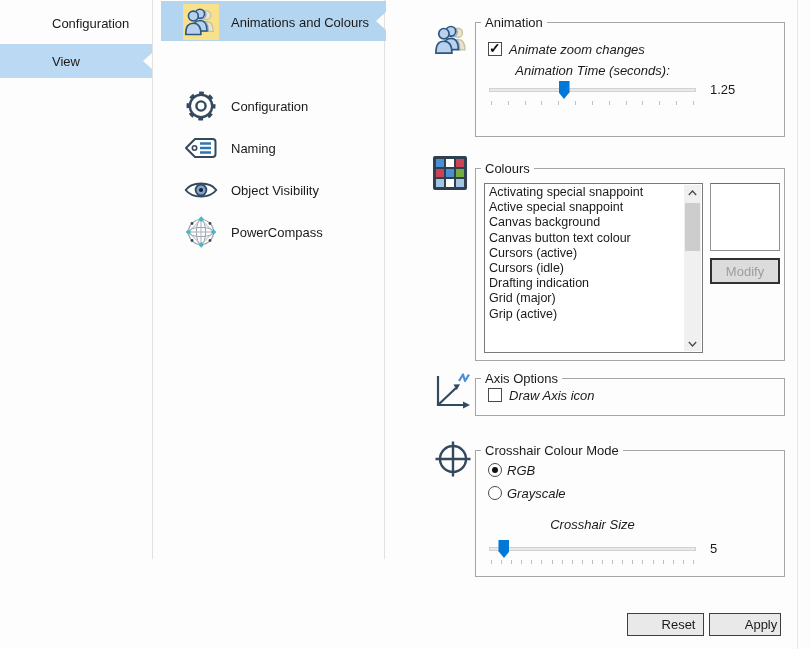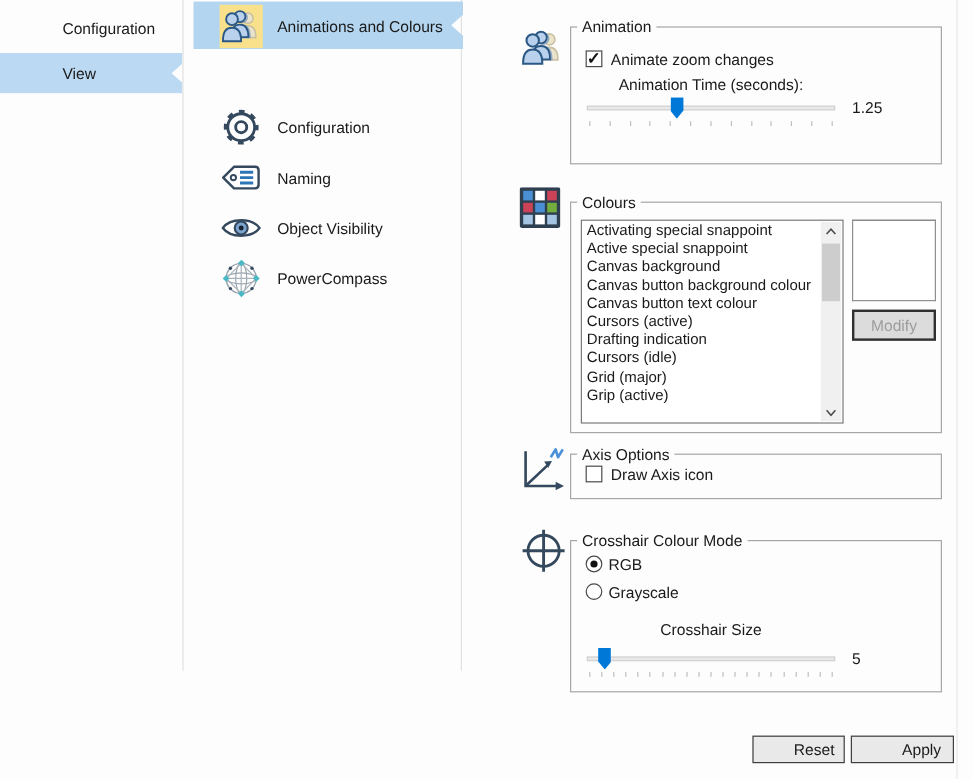--- a/index.html
+++ b/index.html
@@ -36,21 +36,21 @@
 
   #grp-animation { left:475px; top:22px;  width:310px; height:115px; }
   #grp-colours   { left:475px; top:168px; width:310px; height:193px; }
   #grp-axis      { left:475px; top:378px; width:310px; height:38px; }
   #grp-crosshair { left:475px; top:450px; width:310px; height:127px; }
 
   
   .checkbox { position:absolute; width:14px; height:14px; background:#fff; border:1px solid #4a4a4a; }
   .checkbox.checked::after { content:"✓"; position:absolute; left:0px; top:-3px;
     font-size:14px; font-weight:bold; color:#111; }
-  .ctrl-label { position:absolute; font-size:13px; white-space:nowrap; }
+  .ctrl-label { position:absolute; font-size:13px; white-space:nowrap;font-style:italic; }
   .radio { position:absolute; width:14px; height:14px; border:1px solid #4a4a4a; border-radius:50%; background:#fff; }
   .radio.selected::after { content:""; position:absolute; left:3px; top:3px; width:6px; height:6px;
     border-radius:50%; background:#111; }
 
   .slider { position:absolute; height:20px; }
   .slider-track { position:absolute; left:0; right:0; top:8px; height:4px;
     background:#e9e9e9; border:1px solid #d2d2d2; }
   .slider-thumb { position:absolute; top:1px; width:11px; height:18px; margin-left:-5px;
     background:#0078d7; clip-path:polygon(0 0,100% 0,100% 62%,50% 100%,0 62%); }
   .ticks { position:absolute; display:flex; justify-content:space-between; height:4px; }
@@ -70,21 +70,21 @@
   #colour-preview { position:absolute; left:234px; top:14px; width:70px; height:68px;
     background:#fff; border:1px solid #8f8f8f; border-top-color:#6e6e6e; }
   #modify-button { position:absolute; left:234px; top:89px; width:70px; height:26px;
     background:#dcdcdc; border:2px solid #303030; color:#9d9d9d; font-size:13px;
     display:flex; align-items:center; justify-content:center; }
 
   
   .btn { position:absolute; top:613px; height:23px; background:#e9e9e9; border:1px solid #3f3f3f;
     font-size:13px; display:flex; align-items:center; justify-content:center; cursor:default; }
   #reset-button { left:627px; width:77px;padding-left:26px; }
-  #apply-button { left:709px; width:86px;padding-left:32px; }
+  #apply-button { left:709px; width:72px;padding-left:32px; }
 </style>
 </head>
 <body>
 
 <svg width="0" height="0" style="position:absolute">
   <defs>
     <g id="person">
       <circle cx="10" cy="7" r="5.2"></circle>
       <path d="M2,26 C2,17.5 5,14.6 10,14.6 C15,14.6 18,17.5 18,26 L18,26.5 L2,26.5 Z"></path>
     </g>
@@ -245,25 +245,24 @@
   <span class="slider-value" style="left:234px; top:59px;">1.25</span>
 </div>
 
 <div id="grp-colours" class="group">
   <span class="legend">Colours</span>
   <div id="colour-listbox">
     <div id="colour-items">
         <div class="list-item">Activating special snappoint</div>
         <div class="list-item">Active special snappoint</div>
         <div class="list-item">Canvas background</div>
-        <div class="list-item">Canvas button background colour</div>
         <div class="list-item">Canvas button text colour</div>
         <div class="list-item">Cursors (active)</div>
+        <div class="list-item">Cursors (idle)</div>
         <div class="list-item">Drafting indication</div>
-        <div class="list-item">Cursors (idle)</div>
         <div class="list-item">Grid (major)</div>
         <div class="list-item">Grip (active)</div>
       </div>
     <div id="colour-scrollbar">
       <div id="sb-up" class="sb-btn">
         <svg width="9" height="6" viewBox="0 0 11 7">
             <polyline points="1,6 5.5,1 10,6" fill="none" stroke="#4c4c4c" stroke-width="1.6"></polyline>
           </svg>
       </div>
       <div id="sb-thumb"></div>

